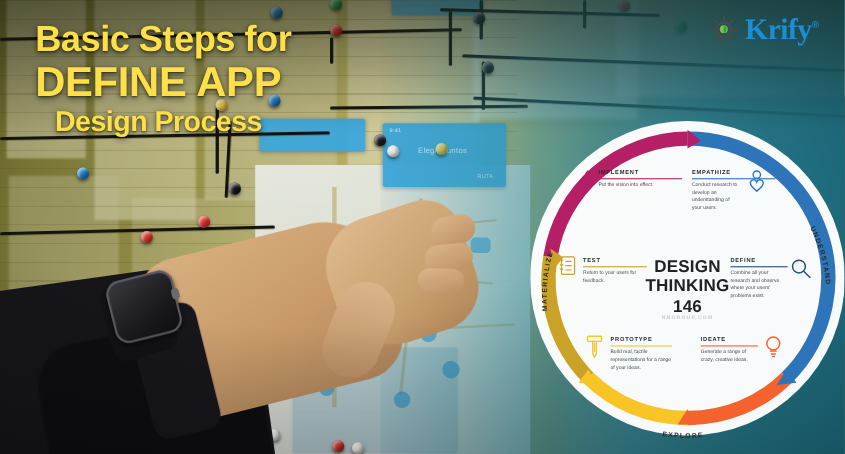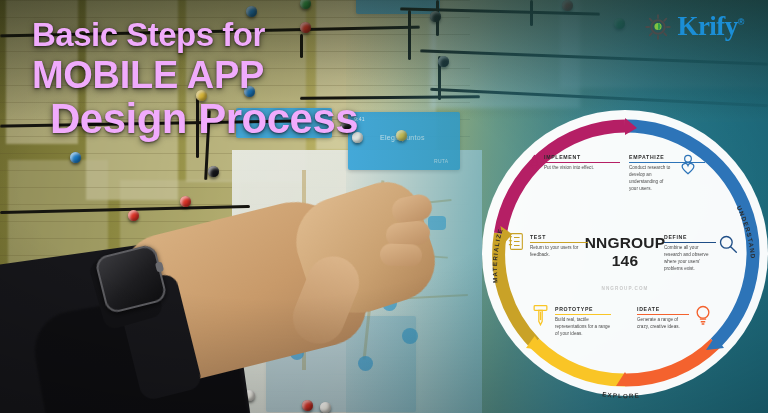--- a/index.html
+++ b/index.html
@@ -93,27 +93,27 @@
              border-radius:12px;transform:rotate(-16deg);filter:blur(.5px);}
   .watchface{position:absolute;left:100px;top:250px;width:62px;height:58px;
              background:linear-gradient(150deg,#3b3b3f,#1d1d20 55%,#0c0c0e);
              border-radius:13px;transform:rotate(-14deg);
              box-shadow:0 0 0 2px #5d5d61 inset, 0 2px 5px rgba(0,0,0,.6);filter:blur(.3px);}
   .watchcrown{position:absolute;left:156px;top:262px;width:7px;height:10px;background:#6a6a6e;border-radius:3px;transform:rotate(-14deg);}
 
   
   .headline{
     position:absolute;left:32px;top:18px;width:330px;
-    color:#f0abfc;
+    color:#fde047;
     text-shadow:0 2px 6px rgba(0,0,0,.55), 0 1px 2px rgba(0,0,0,.5);
     line-height:1.06;
   }
   .hl1{font-size:33px;font-weight:700;letter-spacing:-.5px;}
   .hl2{font-size:38px;font-weight:700;letter-spacing:-.3px;margin-top:2px;}
-  .hl3{font-size:42px;font-weight:700;letter-spacing:-.5px;margin-top:2px;padding-left:18px;}
+  .hl3{font-size:26px;font-weight:700;letter-spacing:-.5px;margin-top:2px;padding-left:18px;}
 
   
   .logo{position:absolute;right:24px;top:13px;display:flex;align-items:center;gap:6px;justify-content:flex-end;}
   .logo-mark{width:26px;height:26px;}
   .logo-text{font-size:27px;font-weight:700;color:#1b8ed6;letter-spacing:-.5px;
              font-family:"Liberation Serif",serif;line-height:1;}
   .logo-reg{font-size:9px;color:#1b8ed6;vertical-align:super;font-family:"Liberation Sans",sans-serif;}
 
   
   .dtwrap{position:absolute;left:482px;top:108px;width:286px;height:296px;}
@@ -232,21 +232,21 @@
     <div class="finger" style="left:386px;top:222px;width:44px;height:24px;transform:rotate(-6deg);"></div>
     <div class="finger" style="left:380px;top:244px;width:42px;height:22px;transform:rotate(2deg);"></div>
     <div class="thumb"></div>
 
     <div class="vign"></div>
     <div class="topdark"></div>
   </div>
 
   <div class="headline">
     <div class="hl1">Basic Steps for</div>
-    <div class="hl2">MOBILE APP</div>
+    <div class="hl2">DEFINE APP</div>
     <div class="hl3">Design Process</div>
   </div>
 
   <div class="logo">
     <svg class="logo-mark" viewBox="0 0 32 32">
       <g fill="#4a4a4a">
         <circle cx="16" cy="16" r="8.2" fill="none" stroke="#4a4a4a" stroke-width="2.4"></circle>
         <g stroke="#4a4a4a" stroke-width="2.2" stroke-linecap="round">
           <line x1="16" y1="1.5" x2="16" y2="5"></line>
           <line x1="16" y1="27" x2="16" y2="30.5"></line>
@@ -299,21 +299,22 @@
       </text>
       <text font-family="Liberation Sans, sans-serif" font-size="6.2" font-weight="bold" letter-spacing="1.2" fill="#2b2b2b">
         <textPath href="#pExplore" startOffset="26%">EXPLORE</textPath>
       </text>
       <text font-family="Liberation Sans, sans-serif" font-size="6.2" font-weight="bold" letter-spacing="1.2" fill="#2b2b2b">
         <textPath href="#pMaterialize" startOffset="4%">MATERIALIZE</textPath>
       </text>
     </svg>
 
     <div class="center-title">
-      <div>NNGROUP</div>
+      <div>DESIGN</div>
+      <div>THINKING</div>
       <div>146</div>
     </div>
     <div class="center-sub">NNGROUP.COM</div>
 
     <div class="node" style="left:62px;top:46px;">
       <div class="node-title">IMPLEMENT</div>
       <div class="node-rule" style="background:#b51f65;"></div>
       <div class="node-desc">Put the vision into effect.</div>
     </div>
     <svg class="node-ico" style="left:44px;top:46px;" viewBox="0 0 24 24" fill="none" stroke="#b51f65" stroke-width="1.5">

